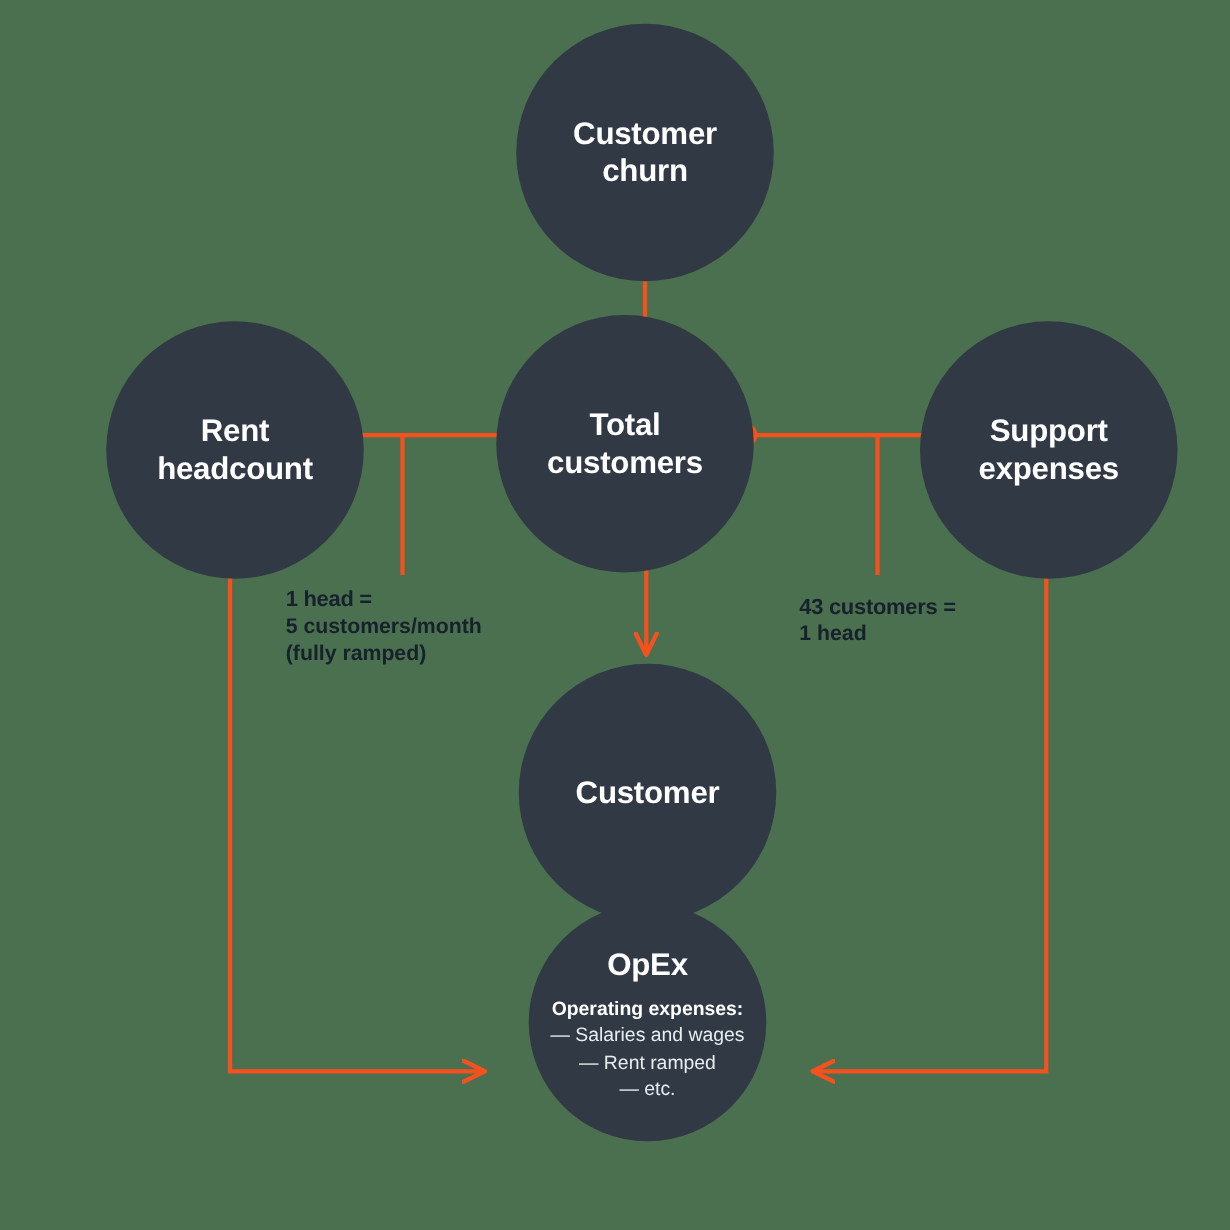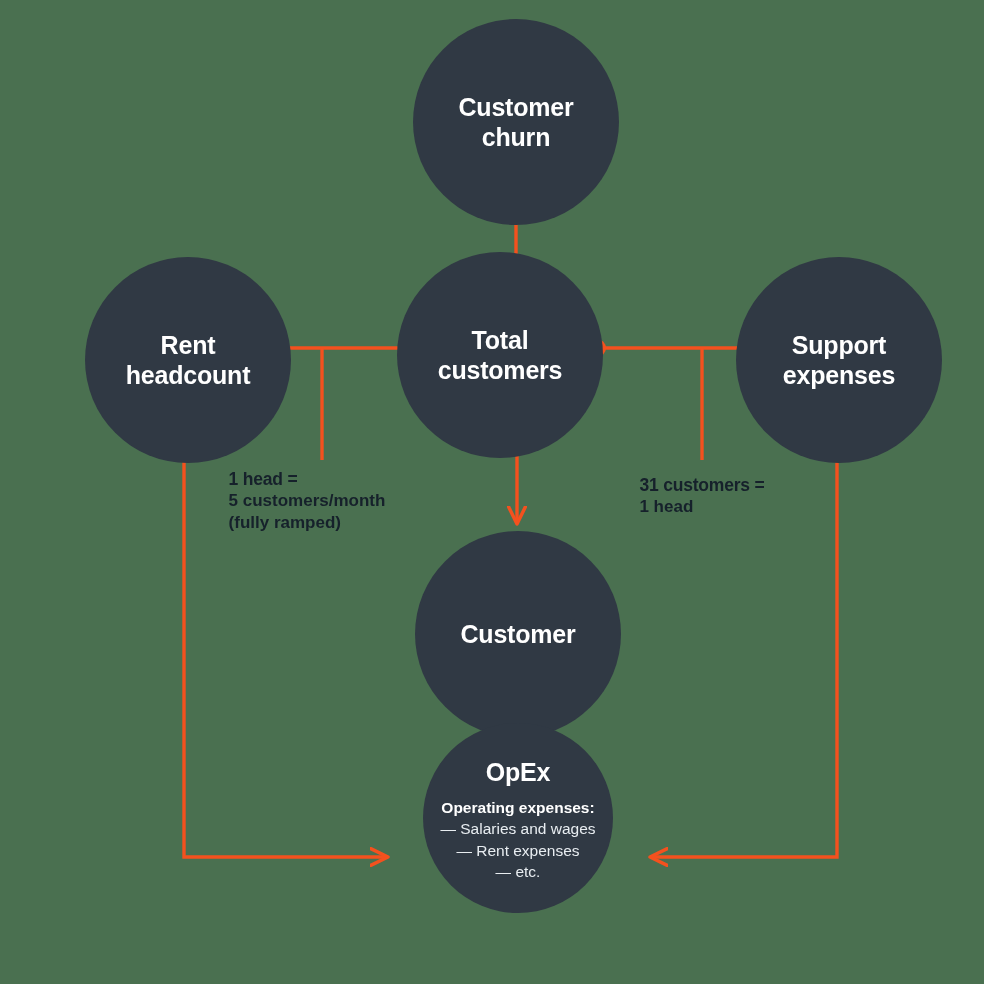--- a/index.html
+++ b/index.html
@@ -143,28 +143,28 @@
   </div>
 
   <div class="node" style="left:415px; top:531px; width:206px; height:206px;">
     <div class="node-title">Customer</div>
   </div>
 
   <div class="node" style="left:423px; top:723px; width:190px; height:190px; justify-content:flex-start; padding-top:34px;">
     <div class="node-title">OpEx</div>
     <div class="node-sub-head">Operating expenses:</div>
     <div class="node-sub-line">— Salaries and wages</div>
-    <div class="node-sub-line">— Rent expenses</div>
+    <div class="node-sub-line">— Rent ramped</div>
     <div class="node-sub-line">— etc.</div>
   </div>
 
   <div class="edge-label" style="left:307px; top:468px; transform:translateX(-50%);">
     <span class="bold">1 head =</span>
     <span class="plain">5 customers/month</span>
     <span class="plain">(fully ramped)</span>
   </div>
 
   <div class="edge-label" style="left:702px; top:474px; transform:translateX(-50%);">
-    <span class="bold">31 customers =</span>
+    <span class="bold">43 customers =</span>
     <span class="plain">1 head</span>
   </div>
 
 </div>
 
 </body></html>

